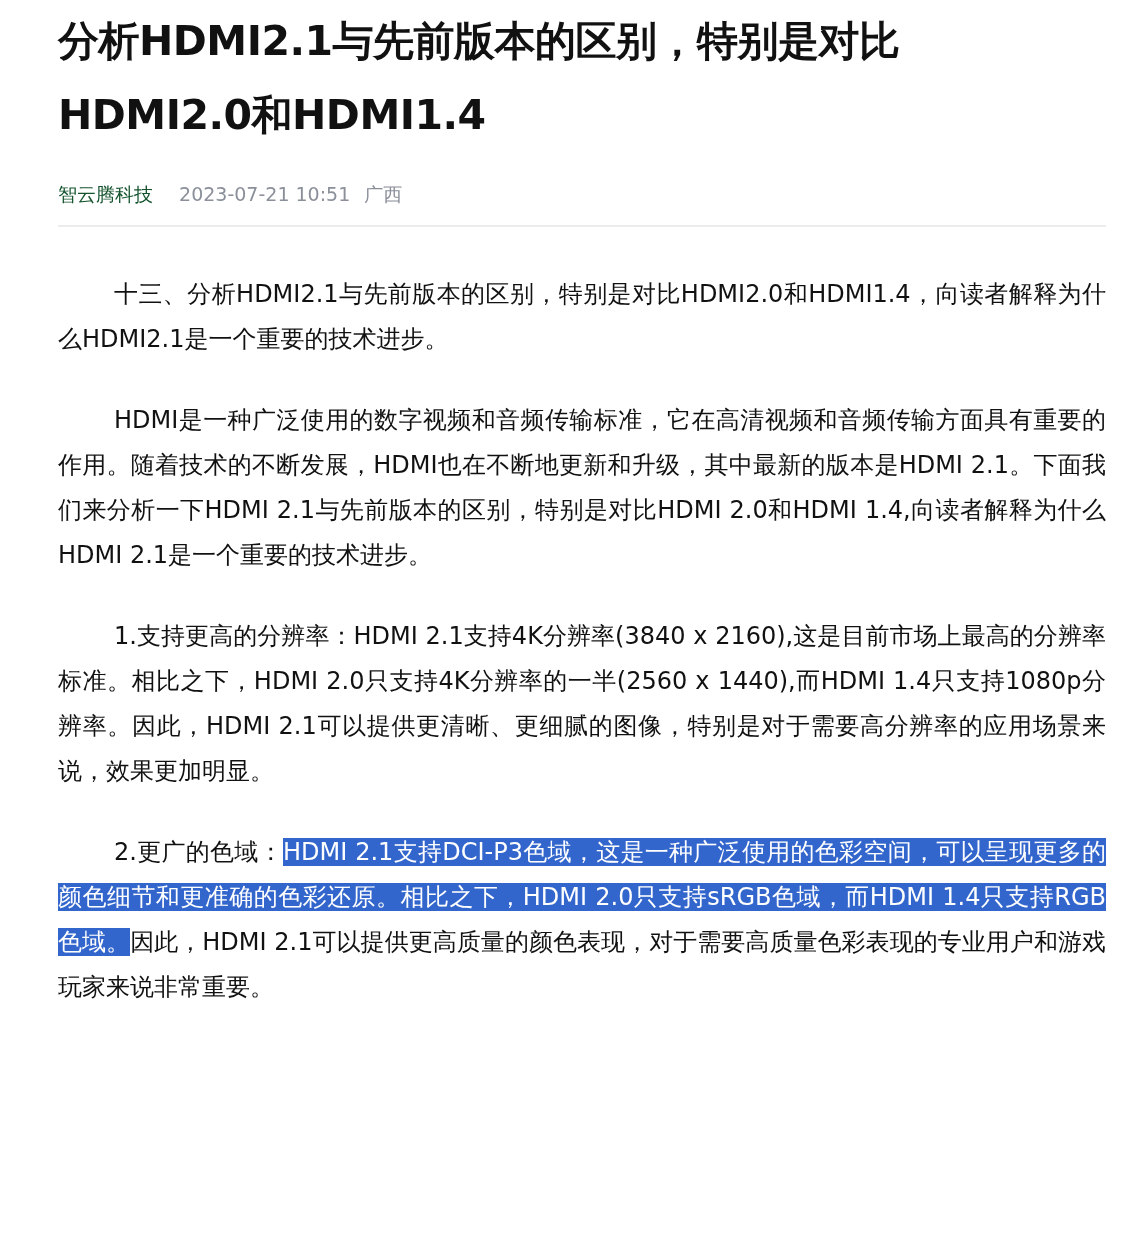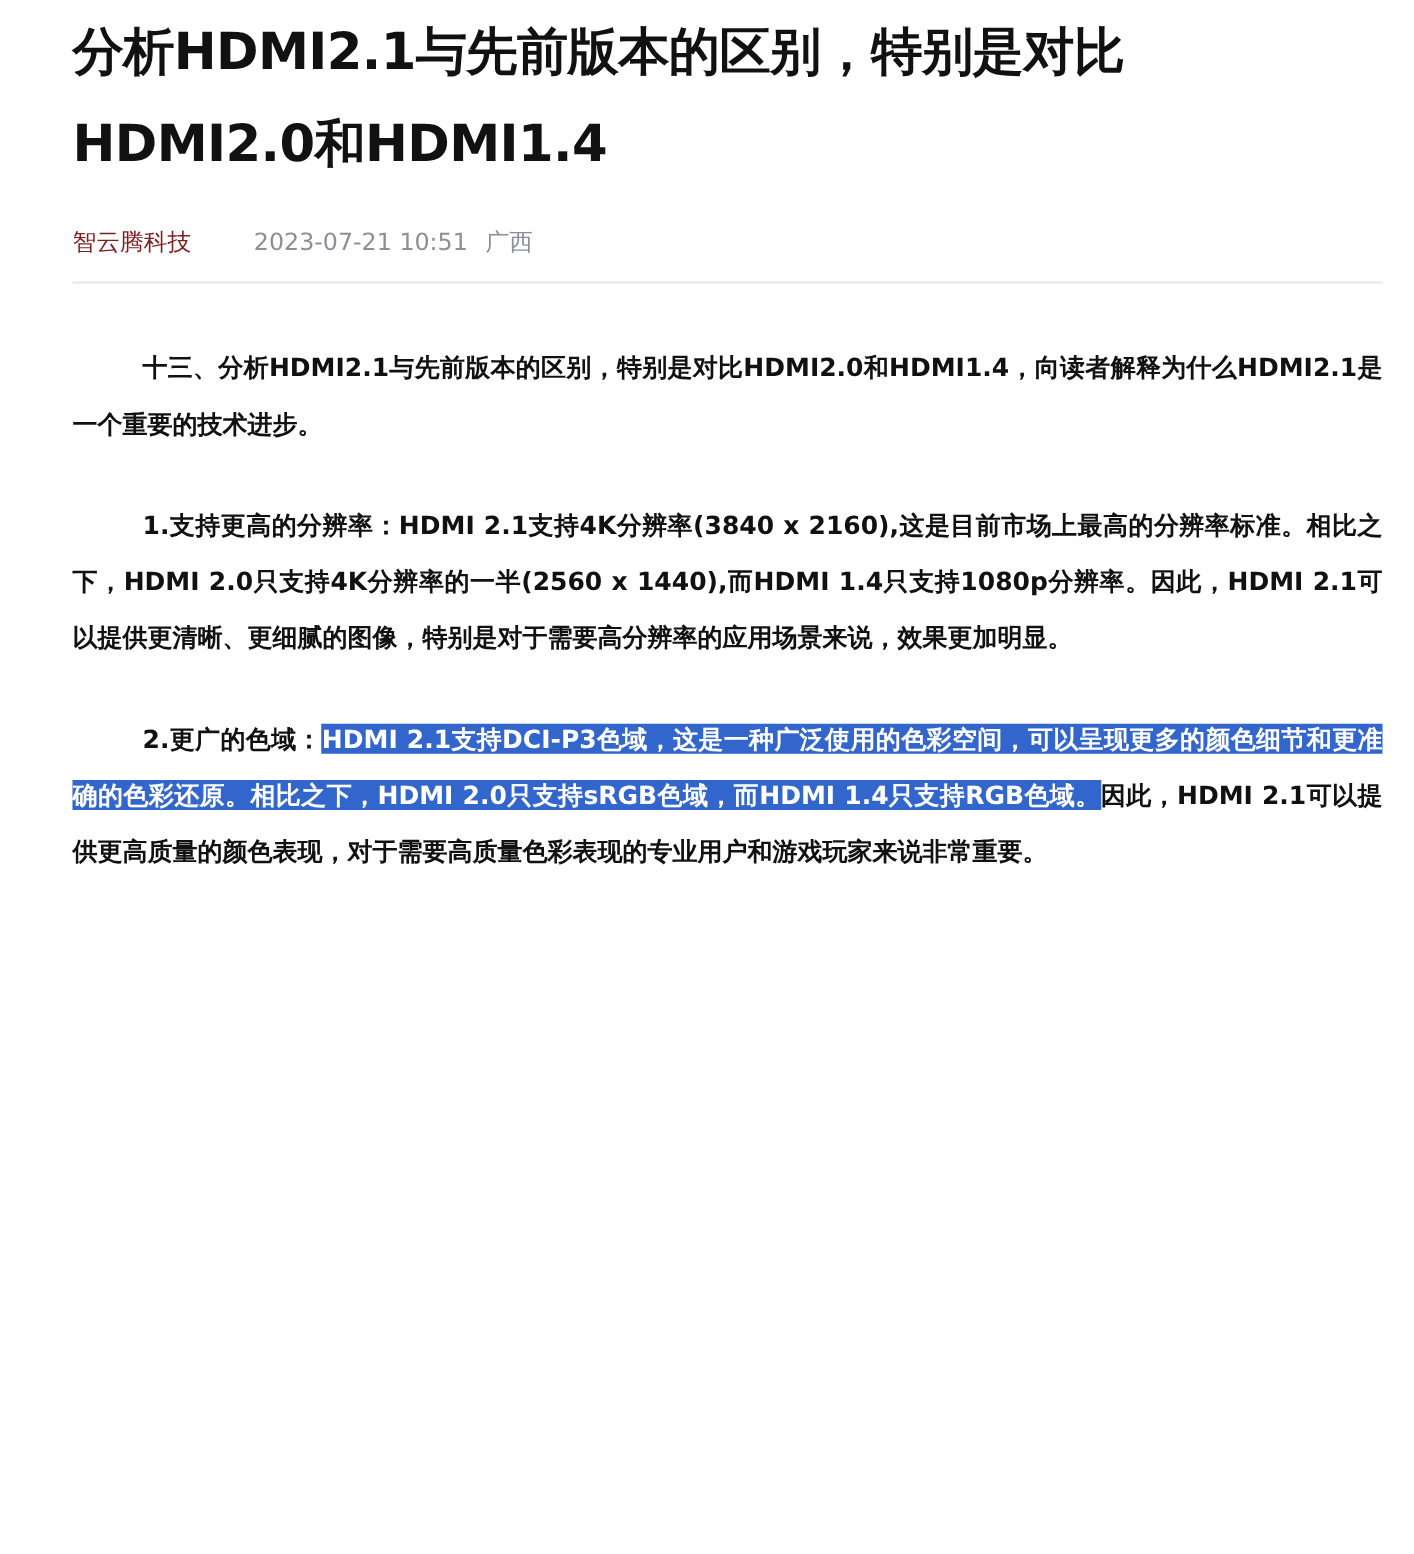--- a/index.html
+++ b/index.html
@@ -32,45 +32,44 @@
       width: 1020px;
     }
     .meta {
       position: absolute;
       top: 180px;
       left: 0;
       font-size: 19px;
       line-height: 28px;
       white-space: nowrap;
     }
-    .meta .author { color: #7f1d1d; }
-    .meta .date { color: #8a8f99; margin-right: 8px; margin-left: 44px; }
+    .meta .author { color: #14532d; margin-right: 20px; }
+    .meta .date { color: #8a8f99; margin-right: 8px; }
     .meta .location { color: #8a8f99; }
     .divider {
       position: absolute;
       top: 225px;
       left: 0;
       width: 1048px;
       height: 2px;
       background: #ececec;
     }
     .body {
       position: absolute;
       top: 272px;
       left: 0;
       width: 1048px;
     }
     .para {
       margin: 0 0 36px 0;
-      font-size: 20px;
+      font-size: 24px;
       line-height: 45px;
       text-indent: 56px;
       color: #111111;
       text-align: justify;
-      font-weight: bold;
     }
     .hl {
       background: #3366cc;
       color: #ffffff;
     }
   </style>
 </head>
 <body>
 
 <div class="article">
@@ -79,16 +78,17 @@
   <div class="meta">
     <span class="author">智云腾科技</span>
     <span class="date">2023-07-21 10:51</span>
     <span class="location">广西</span>
   </div>
 
   <div class="divider"></div>
 
   <div class="body">
     <p class="para">十三、分析HDMI2.1与先前版本的区别，特别是对比HDMI2.0和HDMI1.4，向读者解释为什么HDMI2.1是一个重要的技术进步。</p>
+    <p class="para">HDMI是一种广泛使用的数字视频和音频传输标准，它在高清视频和音频传输方面具有重要的作用。随着技术的不断发展，HDMI也在不断地更新和升级，其中最新的版本是HDMI 2.1。下面我们来分析一下HDMI 2.1与先前版本的区别，特别是对比HDMI 2.0和HDMI 1.4,向读者解释为什么HDMI 2.1是一个重要的技术进步。</p>
     <p class="para">1.支持更高的分辨率：HDMI 2.1支持4K分辨率(3840 x 2160),这是目前市场上最高的分辨率标准。相比之下，HDMI 2.0只支持4K分辨率的一半(2560 x 1440),而HDMI 1.4只支持1080p分辨率。因此，HDMI 2.1可以提供更清晰、更细腻的图像，特别是对于需要高分辨率的应用场景来说，效果更加明显。</p>
     <p class="para"><span>2.更广的色域：</span><span class="hl">HDMI 2.1支持DCI-P3色域，这是一种广泛使用的色彩空间，可以呈现更多的颜色细节和更准确的色彩还原。相比之下，HDMI 2.0只支持sRGB色域，而HDMI 1.4只支持RGB色域。</span><span>因此，HDMI 2.1可以提供更高质量的颜色表现，对于需要高质量色彩表现的专业用户和游戏玩家来说非常重要。</span></p>
   </div>
 </div>
 
 </body></html>

